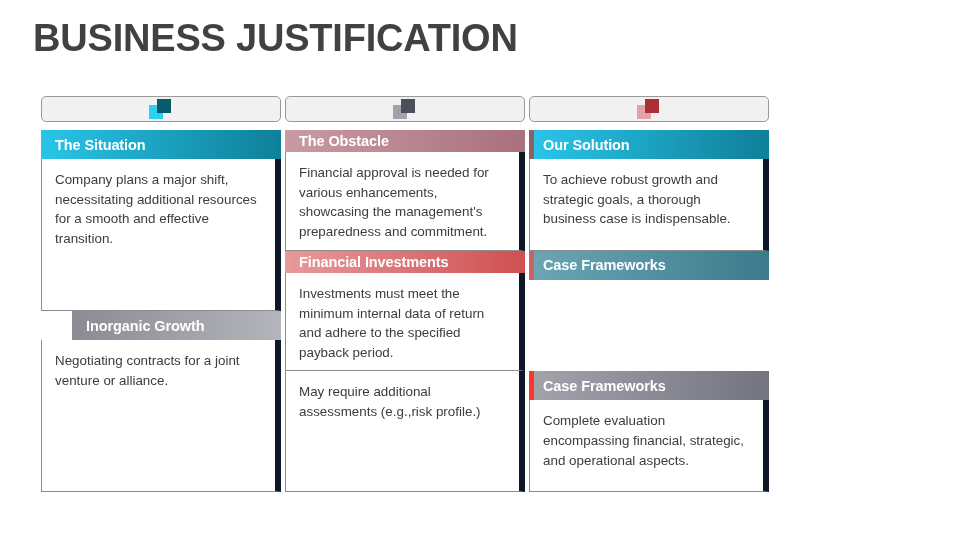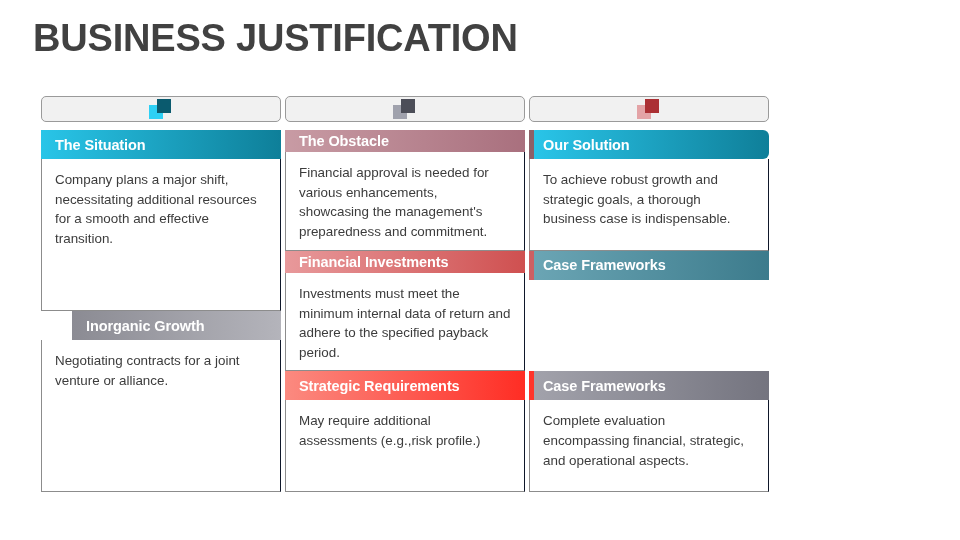--- a/index.html
+++ b/index.html
@@ -96,21 +96,21 @@
     font-weight: bold;
     letter-spacing: -0.1px;
     position: relative;
     z-index: 2;
     white-space: nowrap;
   }
   .row-body {
     flex: 1 1 auto;
     background: #ffffff;
     border-left: 1px solid #8c8c8c;
-    border-right: 1px solid #0f172a;
+    border-right: 6px solid #0f172a;
     border-bottom: 1px solid #8c8c8c;
     box-sizing: border-box;
     padding: 11px 13px 8px 13px;
     font-size: 13.4px;
     line-height: 19.6px;
     color: #3c3c3c;
   }
   .row + .row .row-body { border-top: 0; }
 </style>
 </head>
@@ -164,38 +164,34 @@
 
     <div class="row">
       <div class="row-head" style="background: linear-gradient(to right, rgb(232, 153, 155) 0%, rgb(207, 80, 80) 100%);">
 
         <span class="row-head-label">Financial Investments</span>
       </div>
       <div class="row-body">Investments must meet the minimum internal data of return and adhere to the specified payback period.</div>
     </div>
 
     <div class="row">
-      <div class="row-head" style="background: linear-gradient(to right, rgb(251, 138, 128) 0%, rgb(255, 45, 36) 100%);">
-
-        <span class="row-head-label">Strategic Requirements</span>
-      </div>
       <div class="row-body">May require additional assessments (e.g.,risk profile.)</div>
     </div>
   </div>
 
   <div class="column">
     <div class="icon-box">
       <div class="icon-art">
         <div class="sq back" style="background: rgb(227, 163, 166);"></div>
         <div class="sq front" style="background: rgb(171, 48, 52);"></div>
       </div>
     </div>
 
     <div class="row">
-      <div class="row-head" style="background: linear-gradient(to right, rgb(42, 198, 234) 0%, rgb(15, 127, 153) 100%); border-radius: 6px;">
+      <div class="row-head" style="background: linear-gradient(to right, rgb(42, 198, 234) 0%, rgb(15, 127, 153) 100%);">
         <span class="accent" style="background: rgb(141, 96, 104);"></span>
         <span class="row-head-label">Our Solution</span>
       </div>
       <div class="row-body">To achieve robust growth and strategic goals, a thorough business case is indispensable.</div>
     </div>
 
     <div class="row">
       <div class="row-head" style="background: linear-gradient(to right, rgb(108, 166, 181) 0%, rgb(60, 123, 140) 100%);">
         <span class="accent" style="background: rgb(205, 96, 99);"></span>
         <span class="row-head-label">Case Frameworks</span>

